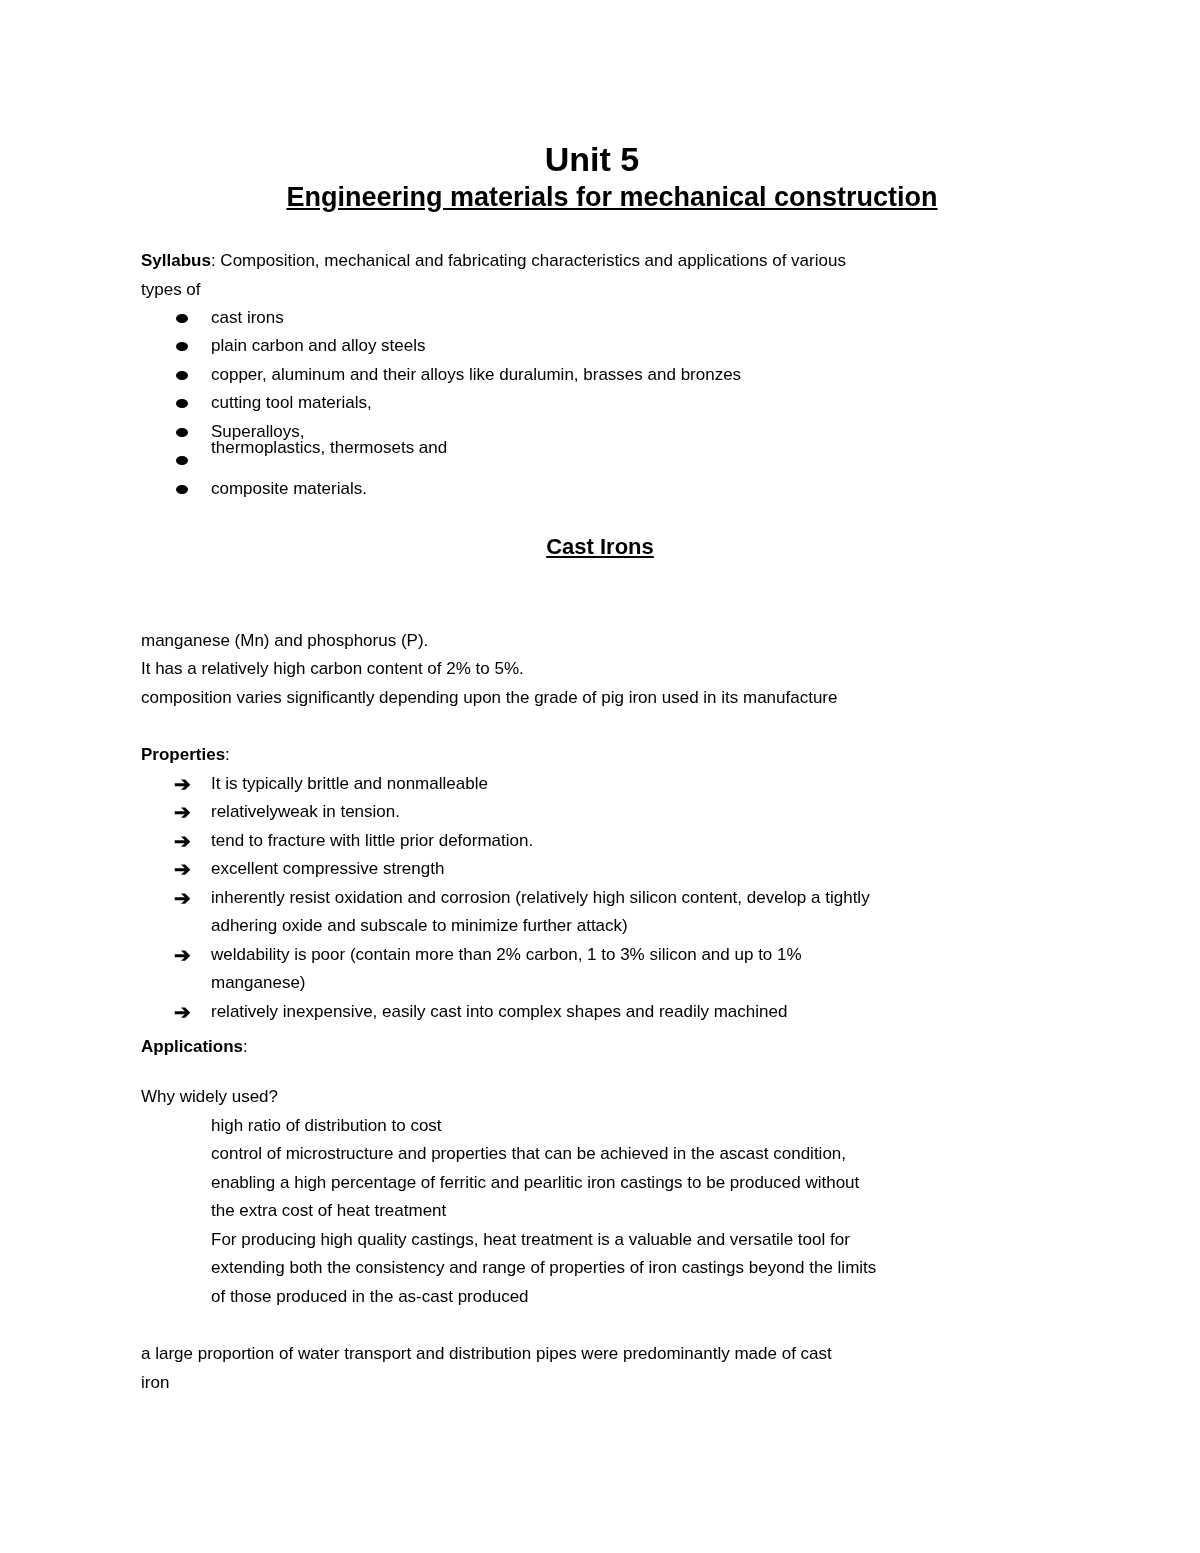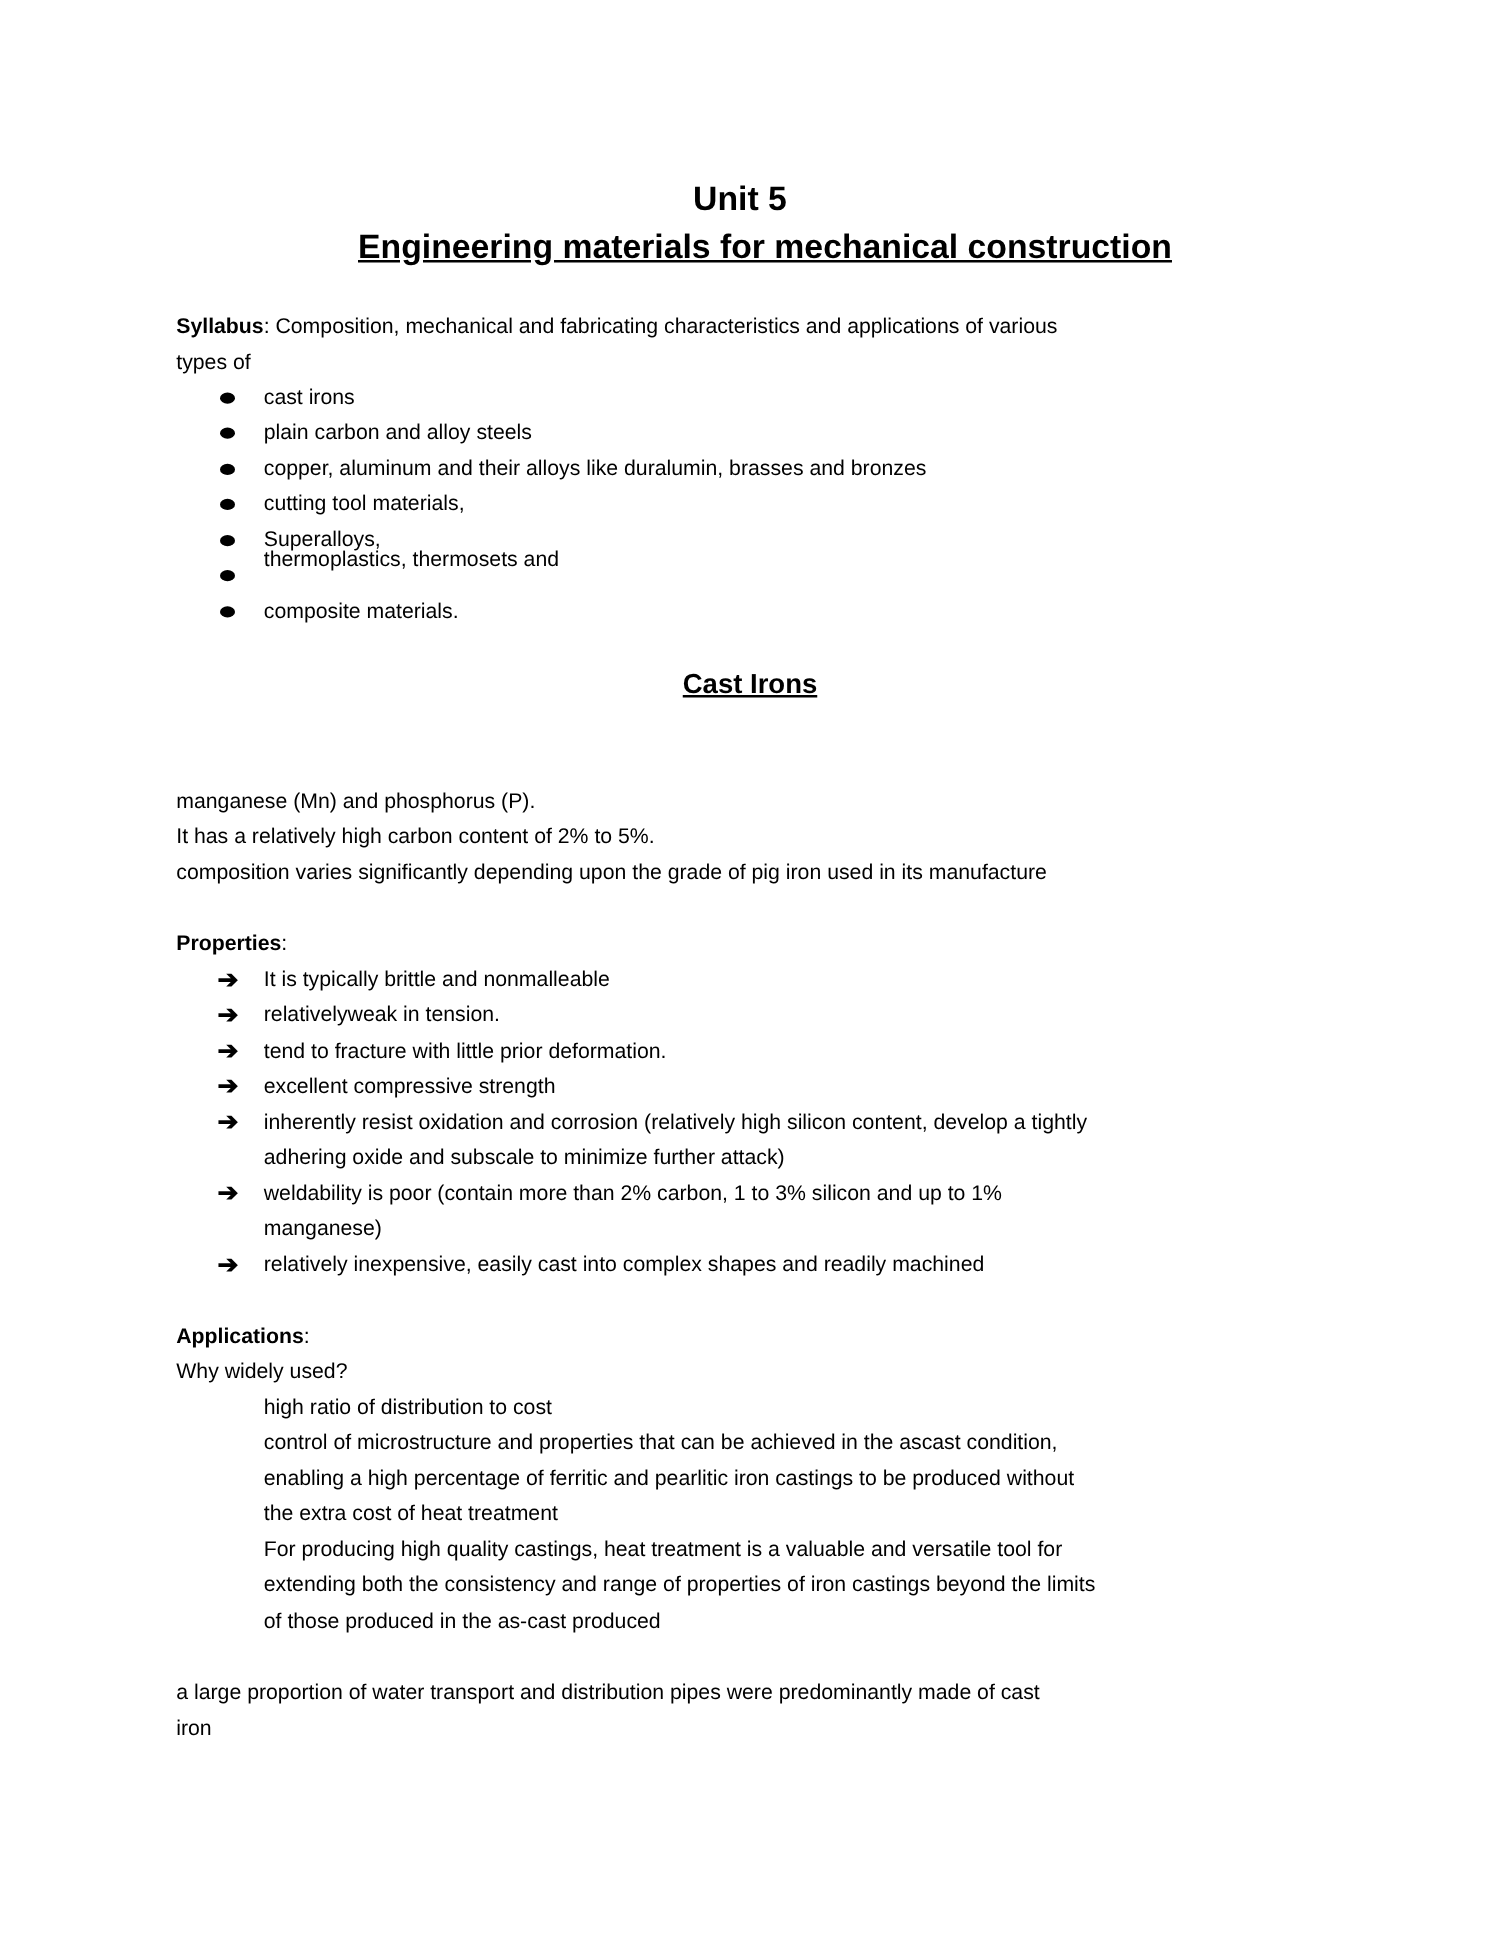--- a/index.html
+++ b/index.html
@@ -1,20 +1,20 @@
 <!DOCTYPE html>
 <html><head>
 <meta charset="utf-8">
 <style>
   html, body { margin: 0; padding: 0; background: #ffffff; }
   body { width: 1200px; height: 1553px; position: relative; overflow: hidden;
          font-family: "Liberation Sans", sans-serif; color: #000; }
   .page { position: absolute; left: 0; top: 0; width: 1200px; height: 1553px; }
   .title1 { position: absolute; left: 0; width: 1184px; top: 142px; text-align: center;
-            font-size: 27px; font-weight: bold; line-height: 34px; }
+            font-size: 34px; font-weight: bold; line-height: 34px; }
   .title2 { position: absolute; left: 0; width: 1200px; top: 180px; text-align: center;
             font-size: 27px; font-weight: bold; line-height: 34px; text-decoration: underline; padding-left: 12px; }
   .line { position: absolute; left: 141px; font-size: 17px; line-height: 28.6px; white-space: nowrap; }
   .ind { left: 211px; }
   .bullet { position: absolute; left: 176px; width: 12px; height: 9px; border-radius: 50%; background: #000; }
   .arrow { position: absolute; left: 174px; font-size: 20px; line-height: 28.6px; font-weight: bold; }
   .h2 { position: absolute; left: 0; width: 1200px; text-align: center; top: 532px;
         font-size: 22px; font-weight: bold; text-decoration: underline; line-height: 30px; }
   b { font-weight: bold; }
 </style>
@@ -62,21 +62,21 @@
   <div class="line ind" style="top:855px">excellent compressive strength</div>
   <div class="arrow" style="top:884px">➔</div>
   <div class="line ind" style="top:884px">inherently resist oxidation and corrosion  (relatively high silicon content, develop a tightly</div>
   <div class="line ind" style="top:912px">adhering oxide and subscale to minimize further attack)</div>
   <div class="arrow" style="top:941px">➔</div>
   <div class="line ind" style="top:941px">weldability is poor (contain more than 2% carbon, 1 to 3% silicon and up to 1%</div>
   <div class="line ind" style="top:969px">manganese)</div>
   <div class="arrow" style="top:998px">➔</div>
   <div class="line ind" style="top:998px">relatively inexpensive, easily cast into complex shapes and readily machined</div>
 
-  <div class="line" style="top:1055px"><b>Applications</b><span>:</span></div>
+  <div class="line" style="top:1033px"><b>Applications</b><span>:</span></div>
   <div class="line" style="top:1083px">Why widely used?</div>
   <div class="line ind" style="top:1112px">high ratio of distribution to cost</div>
   <div class="line ind" style="top:1140px">control of microstructure and properties that can be achieved in the ascast condition,</div>
   <div class="line ind" style="top:1169px">enabling a high percentage of ferritic and pearlitic iron castings to be produced without</div>
   <div class="line ind" style="top:1197px">the extra cost of heat treatment</div>
   <div class="line ind" style="top:1226px">For producing high quality castings, heat treatment is a valuable and versatile tool for</div>
   <div class="line ind" style="top:1254px">extending both the consistency and range of properties of iron castings beyond the limits</div>
   <div class="line ind" style="top:1283px">of those produced in the as-cast produced</div>
 
   <div class="line" style="top:1340px">a large proportion of water transport and distribution pipes were predominantly made of cast</div>

